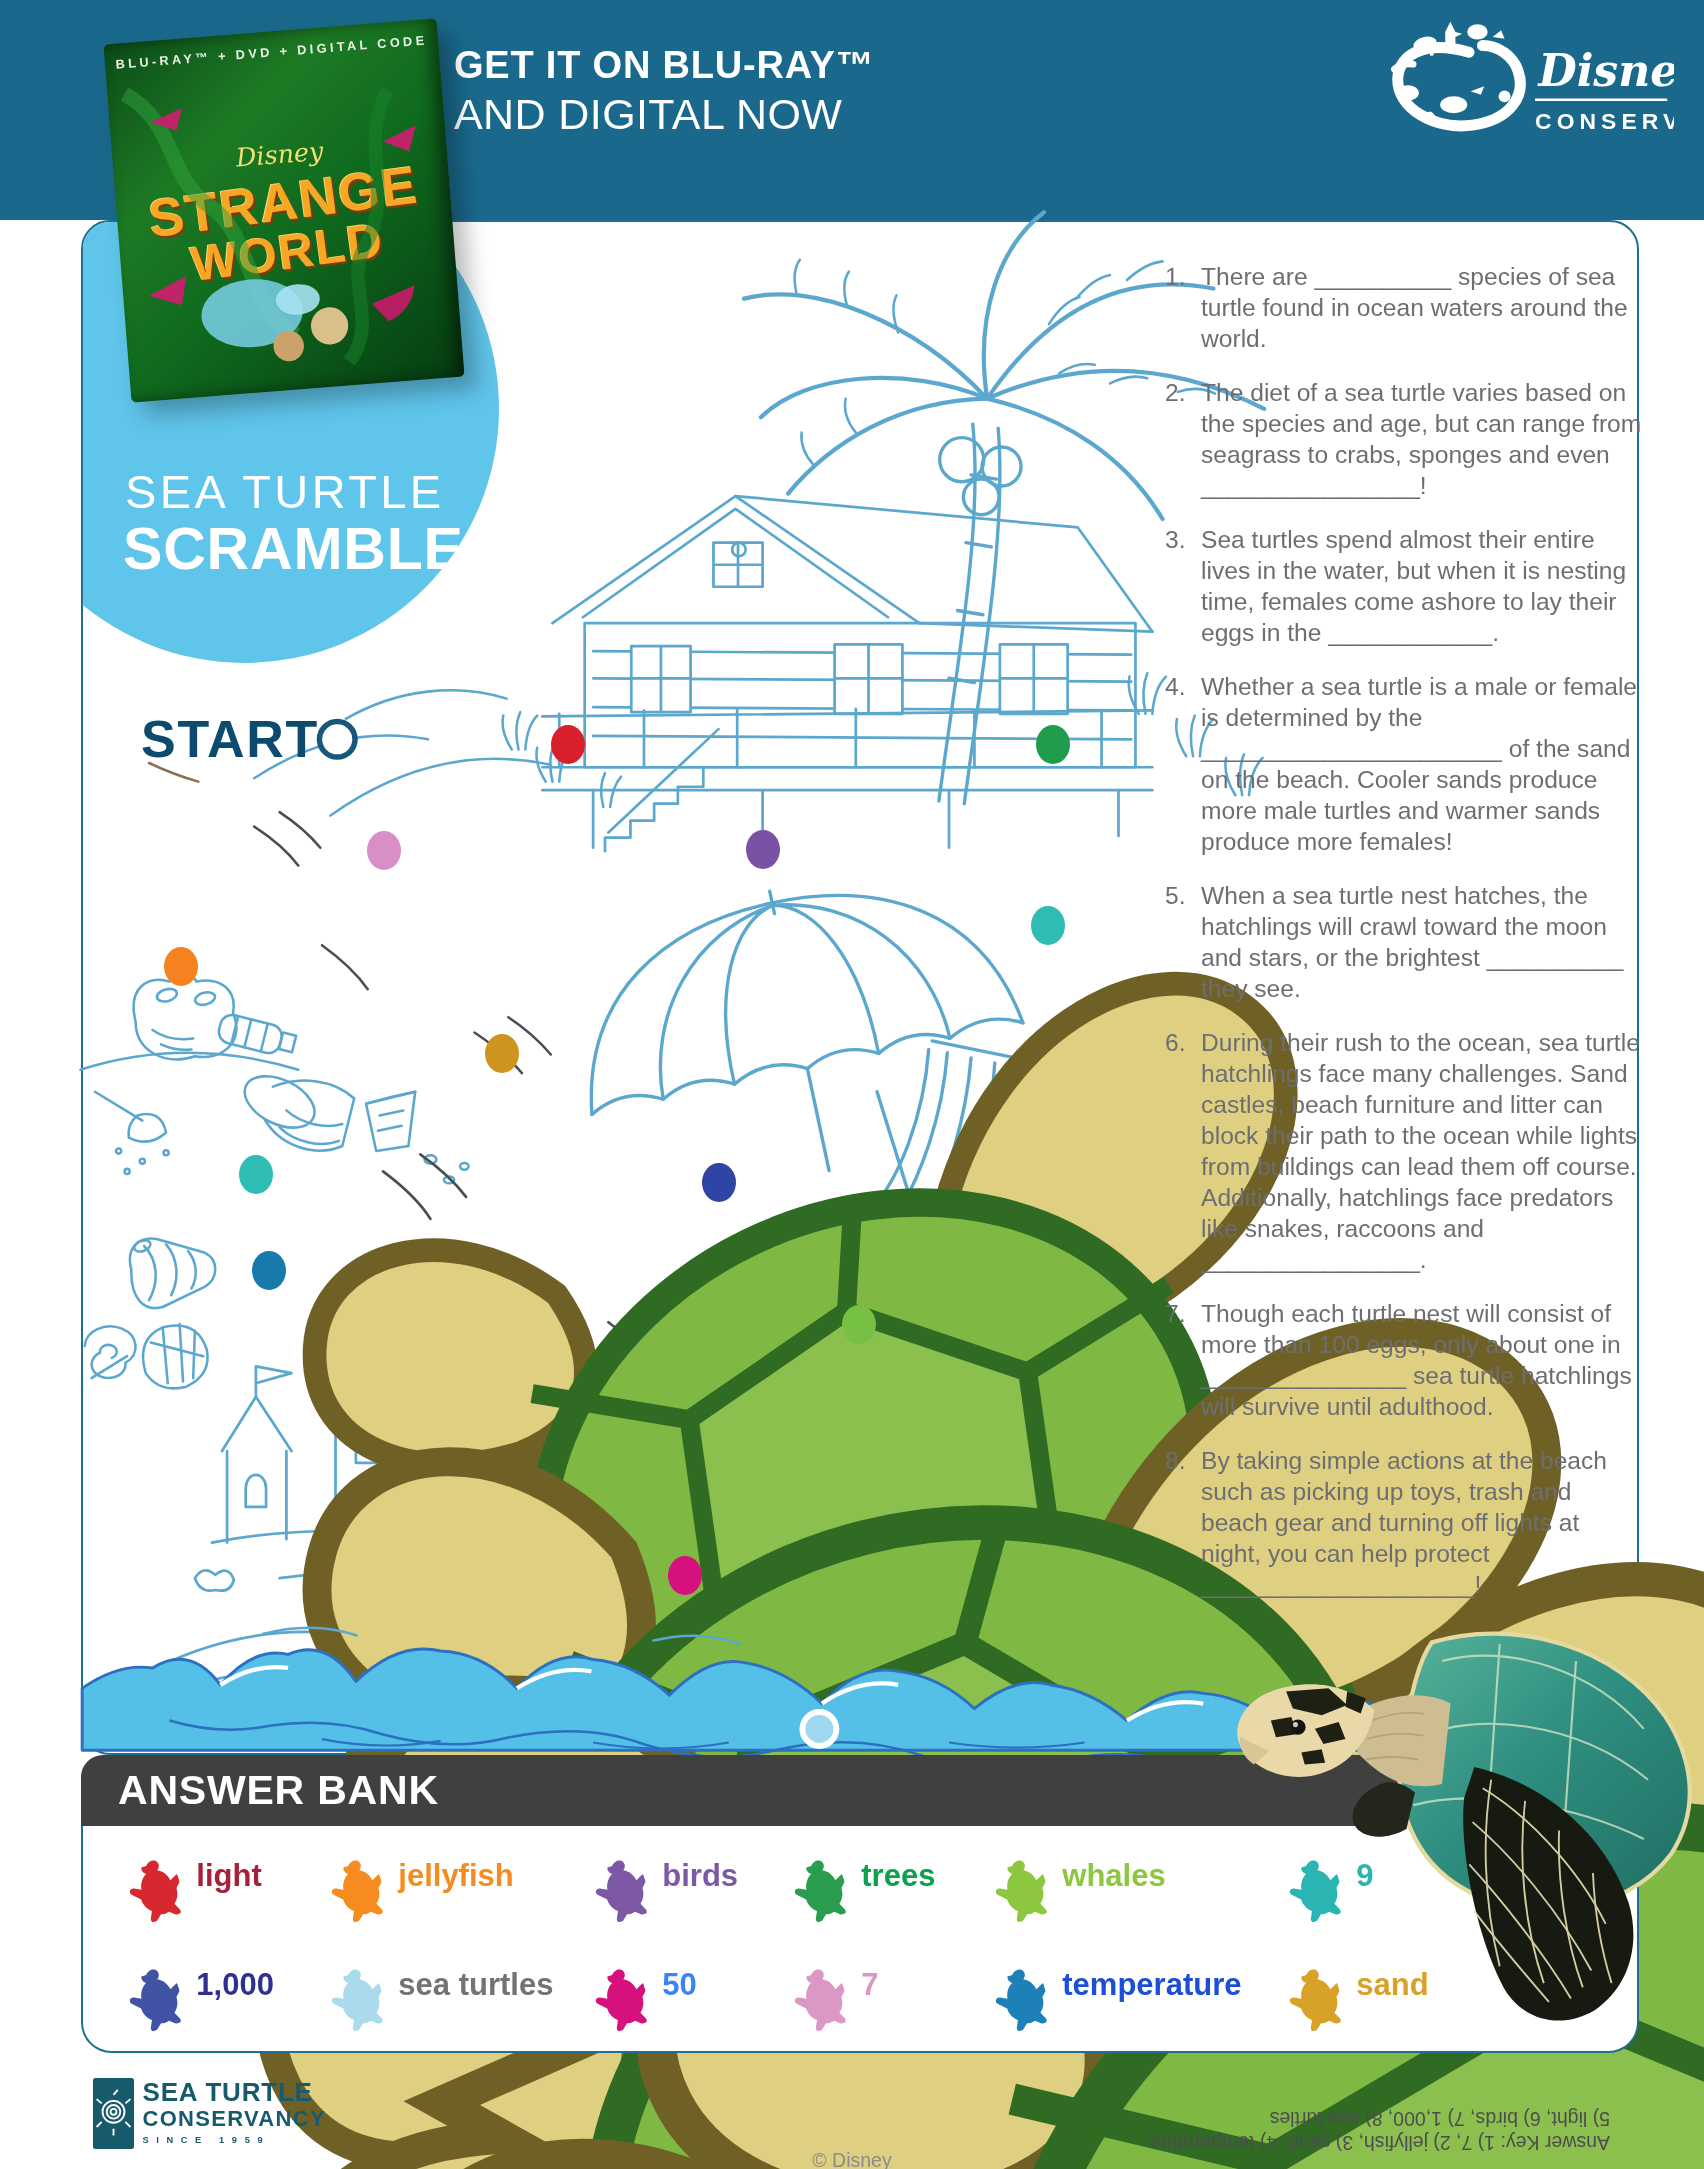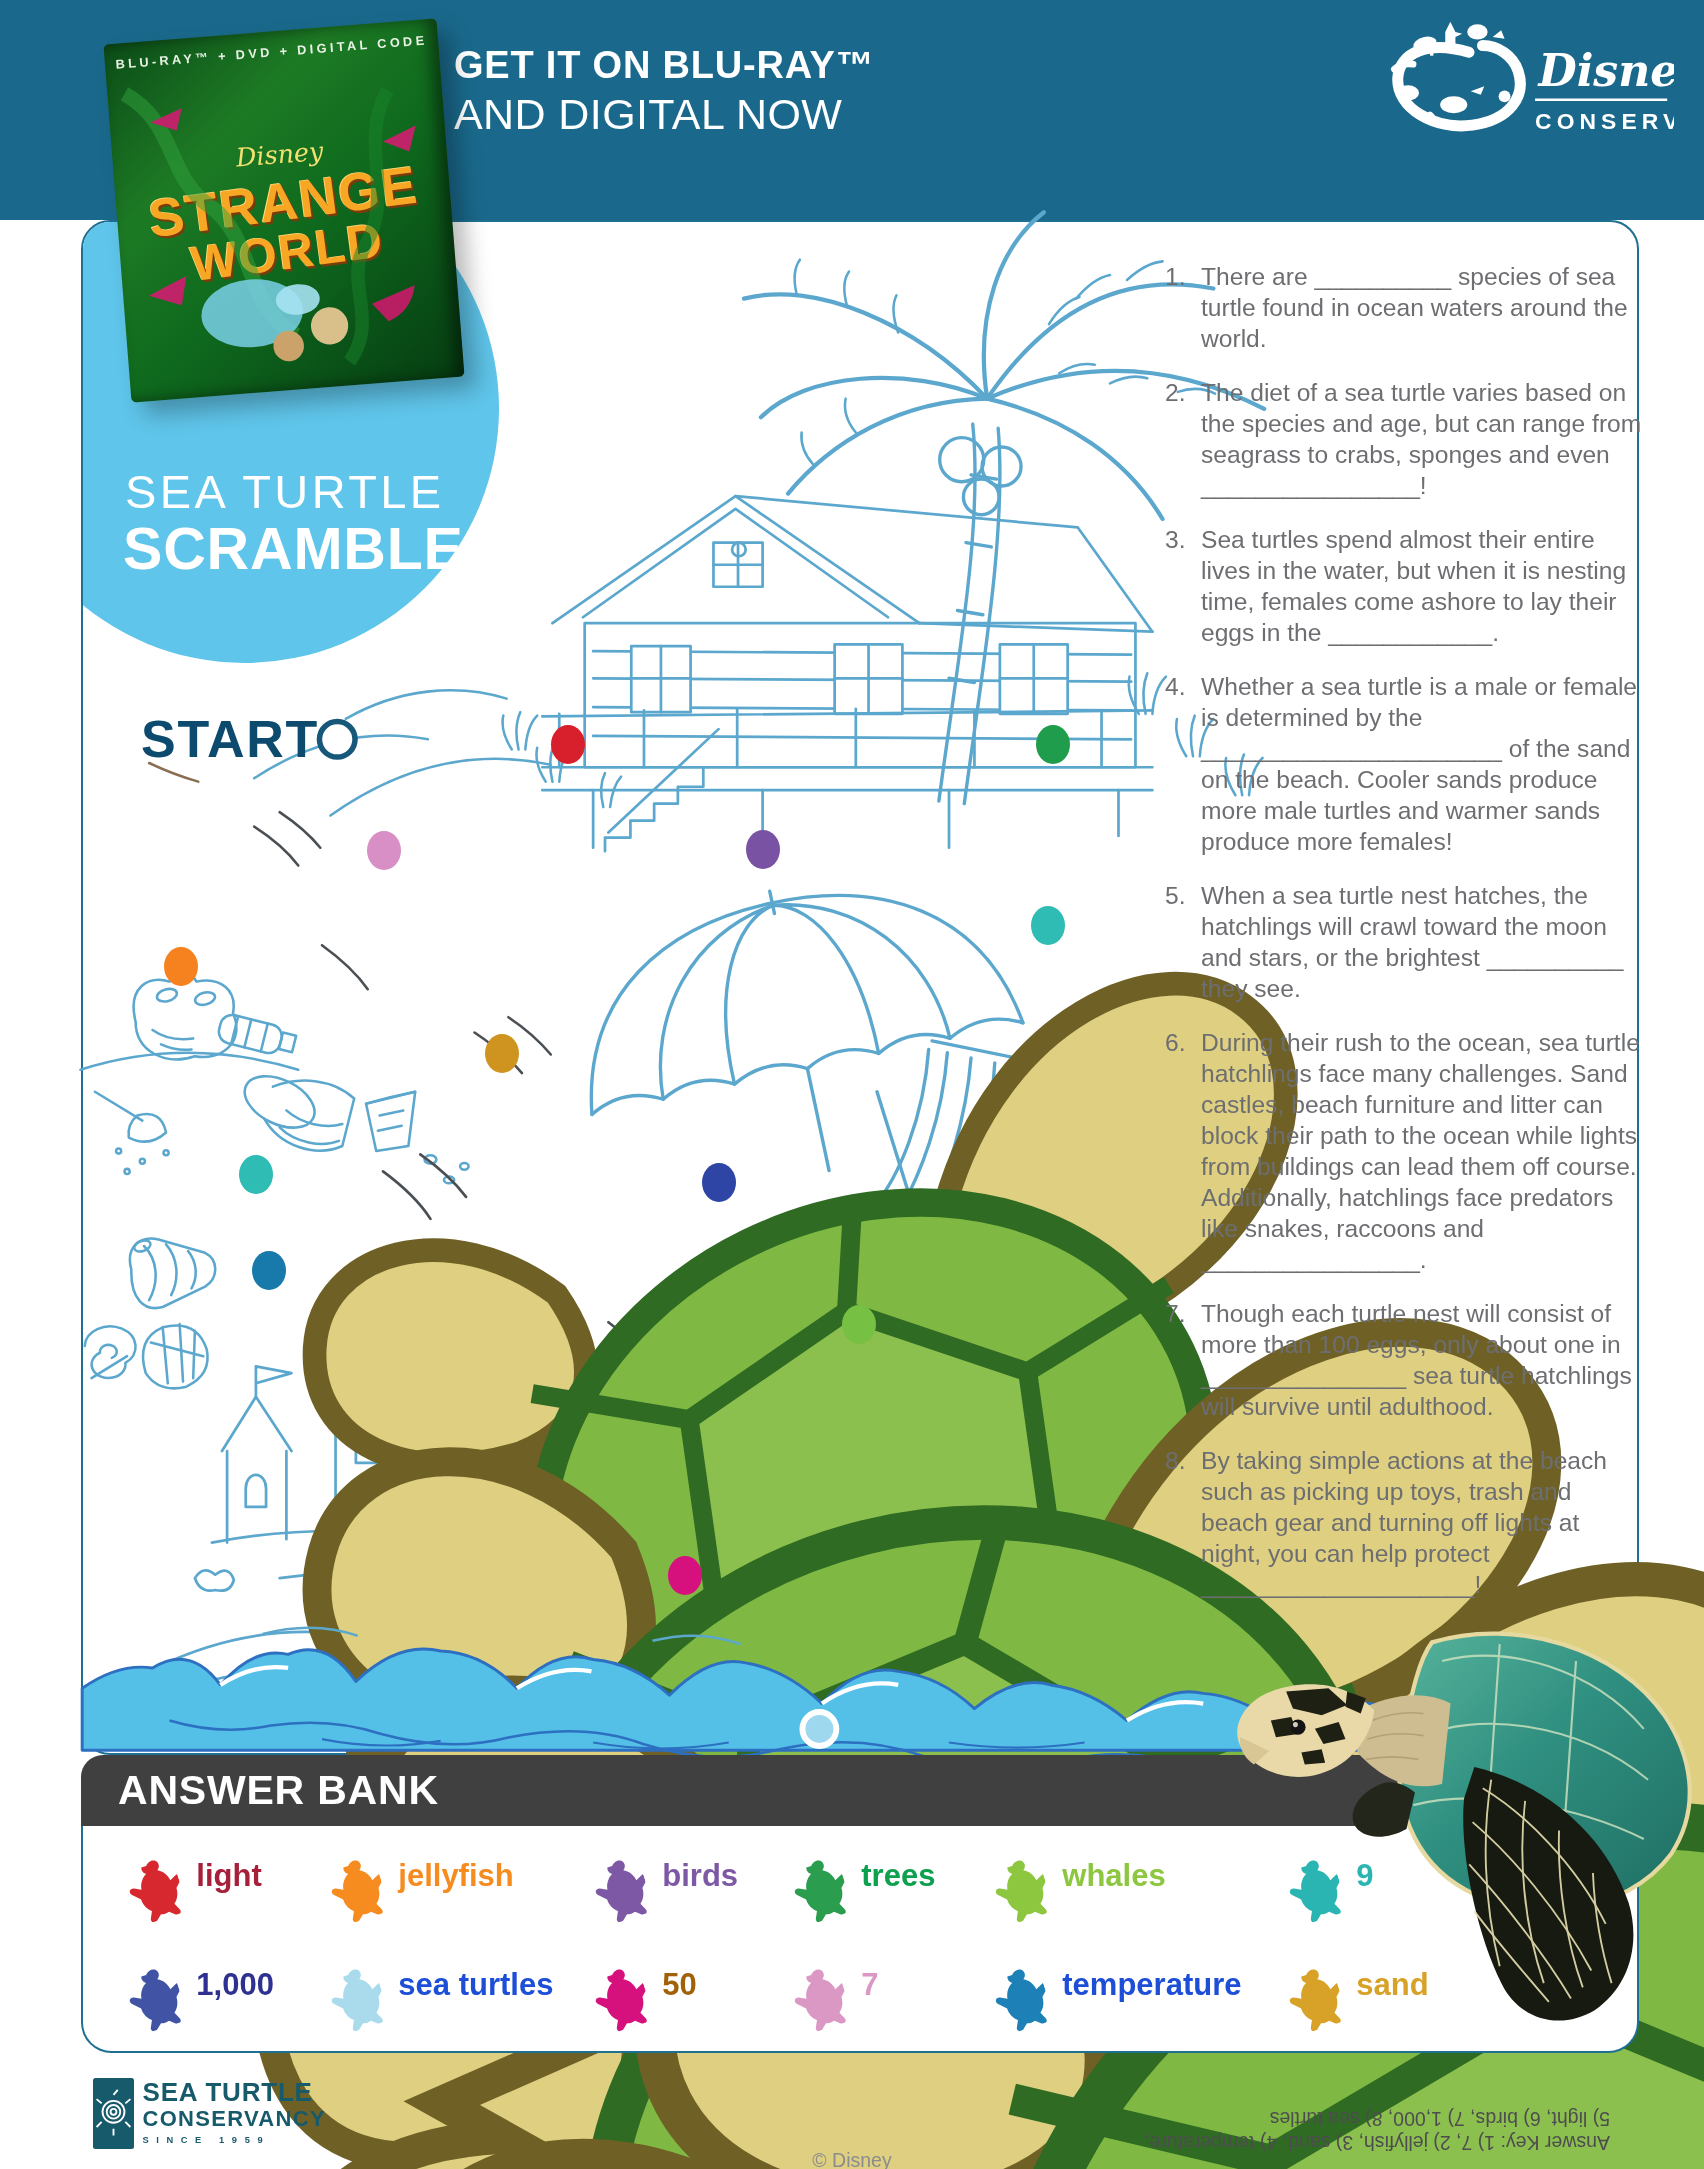--- a/index.html
+++ b/index.html
@@ -432,27 +432,27 @@
       <div class="bank-item" style="left:44px;top:141px">
           <svg viewBox="0 0 64 72" style="transform:rotate(-18deg)">
             <use href="#turtle-icon" style="fill: rgb(64, 83, 164);"></use>
           </svg>
           <span class="lbl" style="color: rgb(46, 49, 146);">1,000</span>
         </div>
       <div class="bank-item" style="left:246px;top:141px">
           <svg viewBox="0 0 64 72" style="transform:rotate(-18deg)">
             <use href="#turtle-icon" style="fill: rgb(169, 219, 237);"></use>
           </svg>
-          <span class="lbl" style="color: #1d4ed8;">sea turtles</span>
+          <span class="lbl" style="color: #737373;">sea turtles</span>
         </div>
       <div class="bank-item" style="left:510px;top:141px">
           <svg viewBox="0 0 64 72" style="transform:rotate(-18deg)">
             <use href="#turtle-icon" style="fill: rgb(214, 17, 126);"></use>
           </svg>
-          <span class="lbl" style="color: #a16207;">50</span>
+          <span class="lbl" style="color: #3b82f6;">50</span>
         </div>
       <div class="bank-item" style="left:709px;top:141px">
           <svg viewBox="0 0 64 72" style="transform:rotate(-18deg)">
             <use href="#turtle-icon" style="fill: rgb(220, 152, 197);"></use>
           </svg>
           <span class="lbl" style="color: rgb(220, 152, 197);">7</span>
         </div>
       <div class="bank-item" style="left:910px;top:141px">
           <svg viewBox="0 0 64 72" style="transform:rotate(-18deg)">
             <use href="#turtle-icon" style="fill: rgb(29, 128, 182);"></use>

